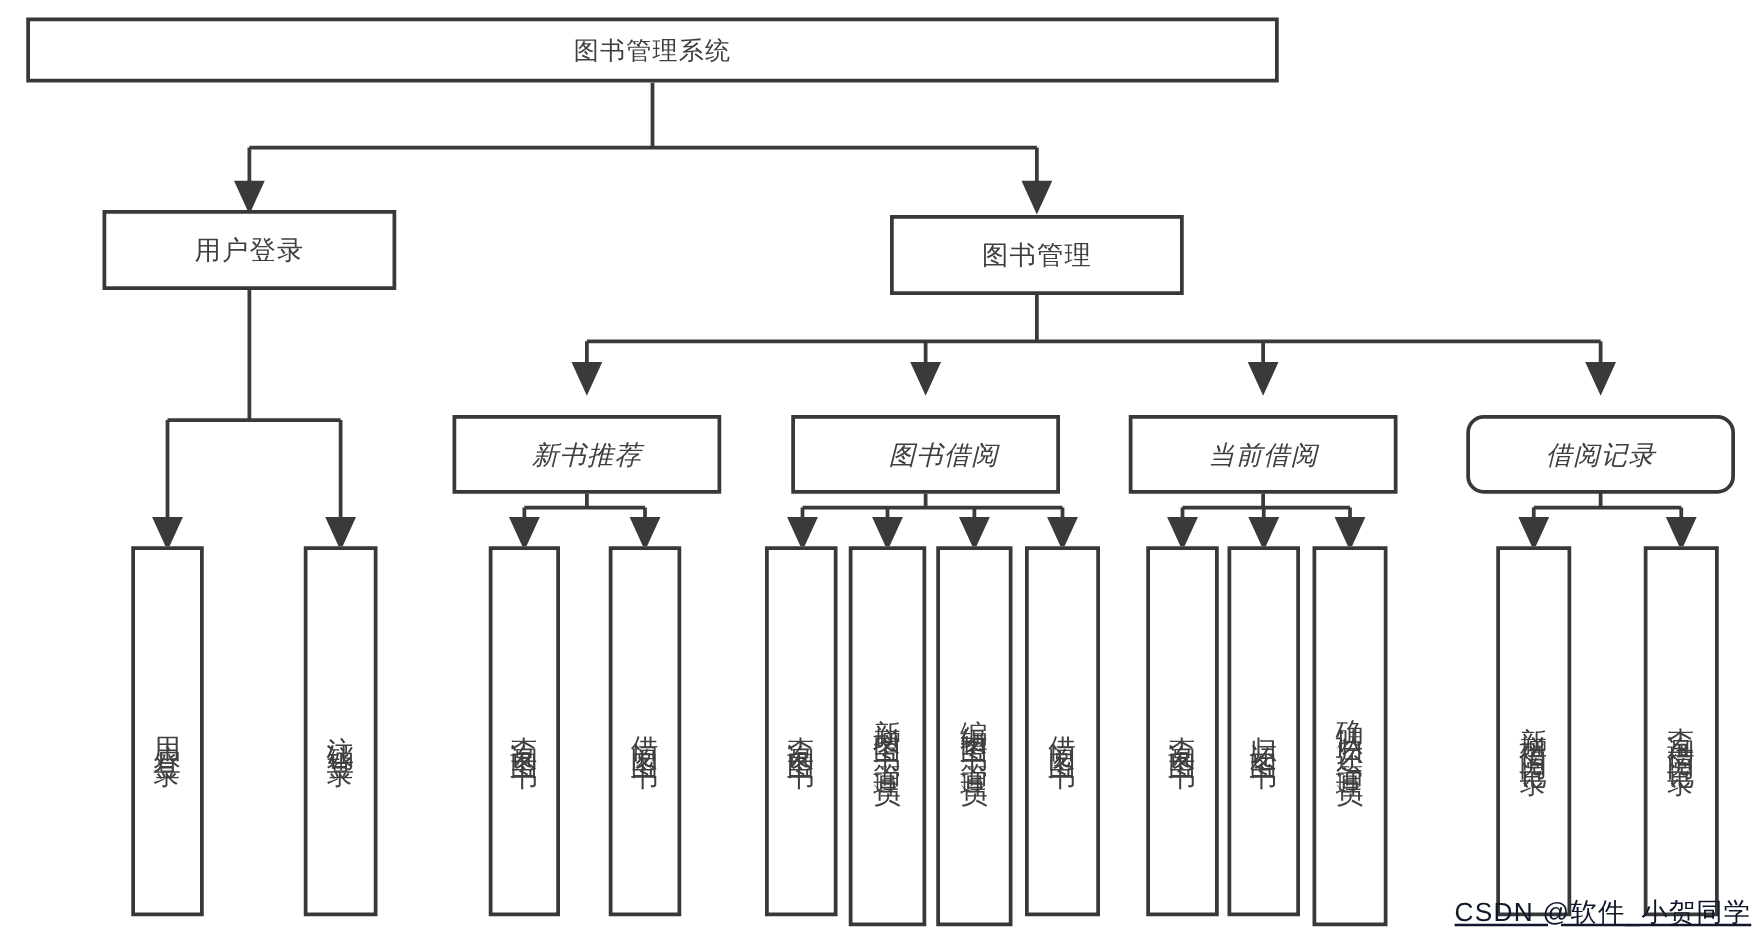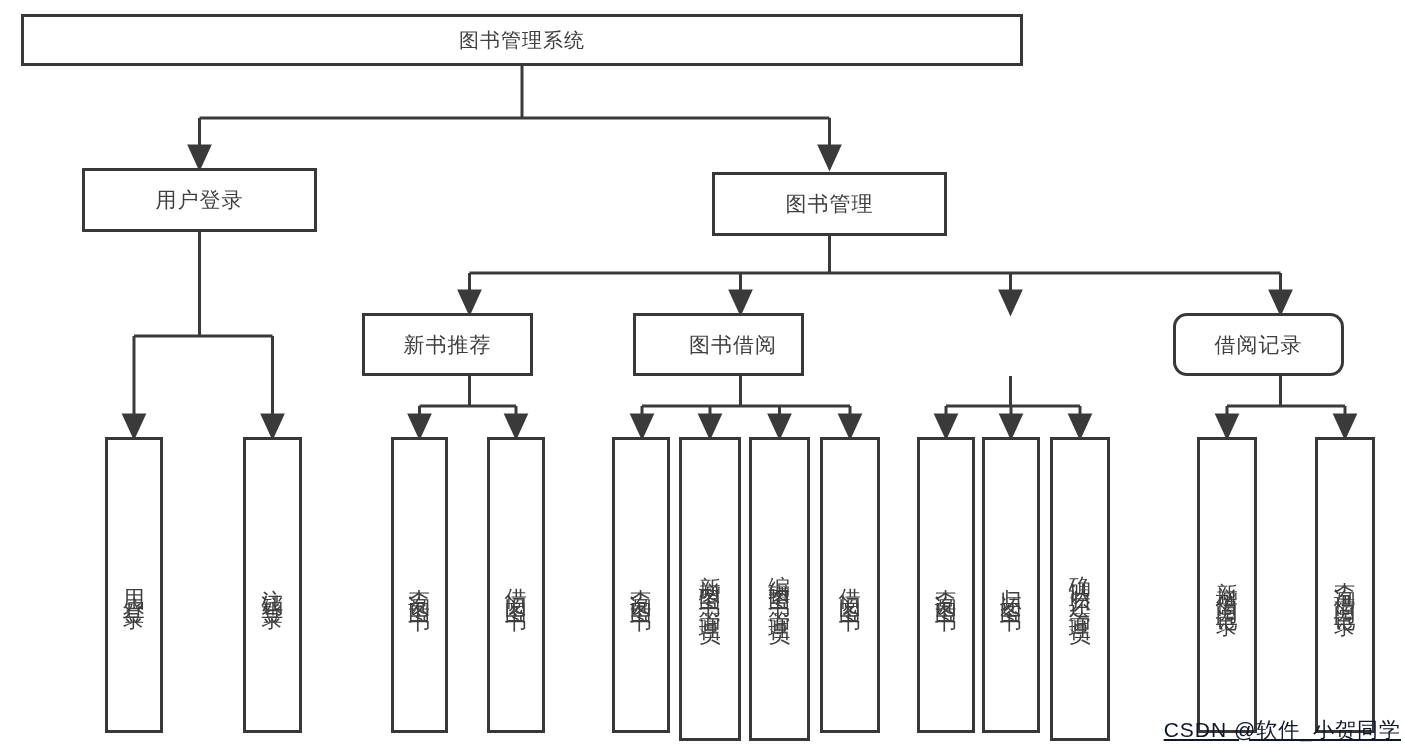--- a/index.html
+++ b/index.html
@@ -57,21 +57,21 @@
     font-size: 21px;
     color: #0f172a;
     letter-spacing: 1px;
     white-space: nowrap;
     text-decoration: underline;
   }
   
   .n-root  { left: 21px;   top: 14px;  width: 1002px; height: 52px; }
   .n-login { left: 82px;   top: 168px; width: 235px;  height: 64px; }
   .n-mgmt  { left: 712px;  top: 172px; width: 235px;  height: 64px; }
-  .n-l3    { top: 313px; width: 171px; height: 63px; }
+  .n-l3    { top: 332px; width: 215px; height: 63px; font-style: italic; }
   .n-new   { left: 362px;  }
   .n-bor   { left: 633px; padding-left: 29px;  }
   .n-cur   { left: 903px;  }
   .n-rec   { left: 1173px; border-radius: 14px; }
   .leaf    { top: 437px; height: 296px; }
   .leaf.tall { height: 304px; }
   .n-a1 { left: 105px;  width: 58px; }
   .n-a2 { left: 243px;  width: 59px; }
   .n-b1 { left: 391px;  width: 57px; }
   .n-b2 { left: 487px;  width: 58px; }
@@ -165,20 +165,23 @@
   <div class="node h-box n-mgmt">
     <span>图书管理</span>
   </div>
 
   <div class="node h-box n-l3 n-new">
     <span>新书推荐</span>
   </div>
   <div class="node h-box n-l3 n-bor">
     <span>图书借阅</span>
   </div>
+  <div class="node h-box n-l3 n-cur">
+    <span>当前借阅</span>
+  </div>
   <div class="node h-box n-l3 n-rec">
     <span>借阅记录</span>
   </div>
 
   <div class="node v-box leaf n-a1">
     <span>用户登录</span>
   </div>
   <div class="node v-box leaf n-a2">
     <span>注销登录</span>
   </div>

